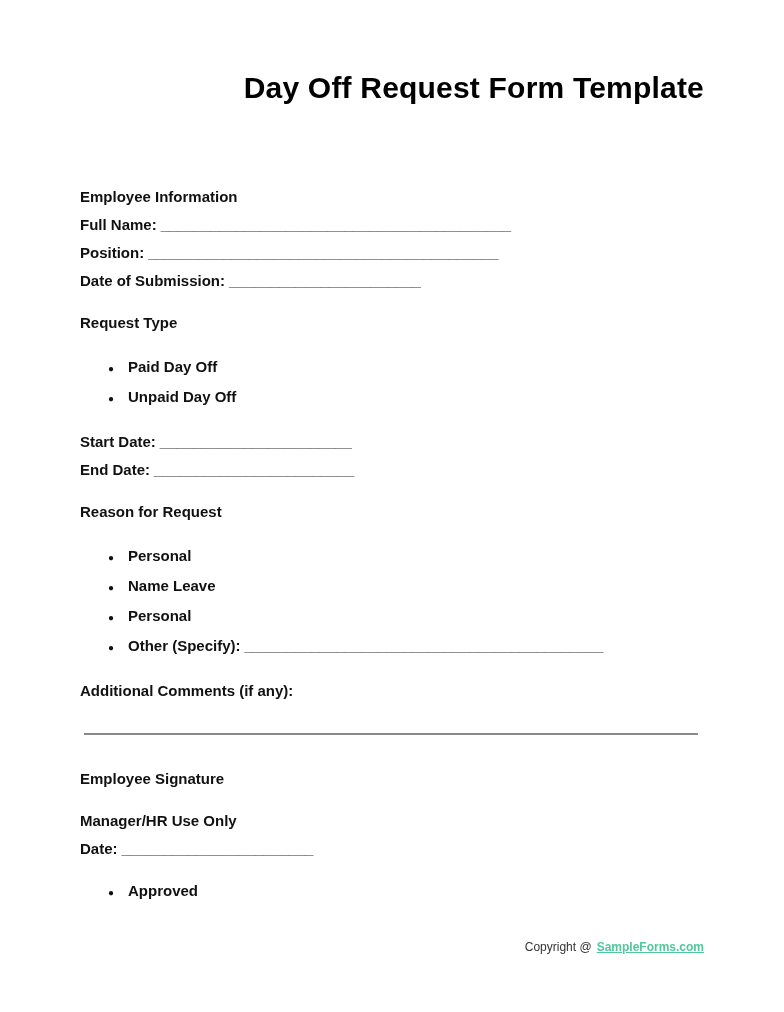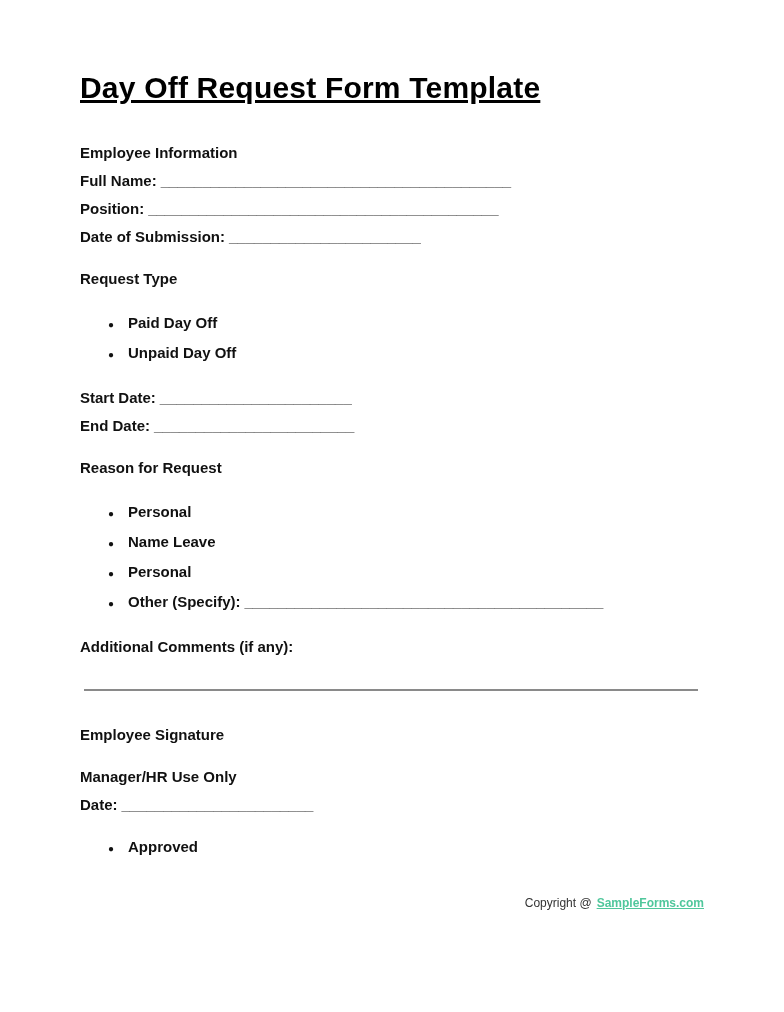--- a/index.html
+++ b/index.html
@@ -10,26 +10,25 @@
     background: #ffffff;
     overflow: hidden;
     font-family: "Liberation Sans", sans-serif;
     color: var(--text_black, #111111);
   }
   .page { width: 784px; height: 1012px; padding: 70px 80px 0; }
   .doc-title {
     font-size: 30px;
     font-weight: bold;
     line-height: 36px;
-    text-align: left;
+    text-align: right;
     color: #000;
     letter-spacing: 0.2px;
-    text-decoration: underline;
   }
-  .content { display: flex; flex-direction: column; margin-top: 36px; }
+  .content { display: flex; flex-direction: column; margin-top: 80px; }
   .line {
     font-size: 15px;
     line-height: 22px;
     margin: 0 0 6px 0;
     white-space: nowrap;
   }
   .b { font-weight: bold; }
   .blank { font-weight: bold; margin-left: 4px; color: #404040; letter-spacing: 0; }
   .gap { margin-top: 14px; }
   .list { display: flow-root; margin: 16px 0 15px 0; }

